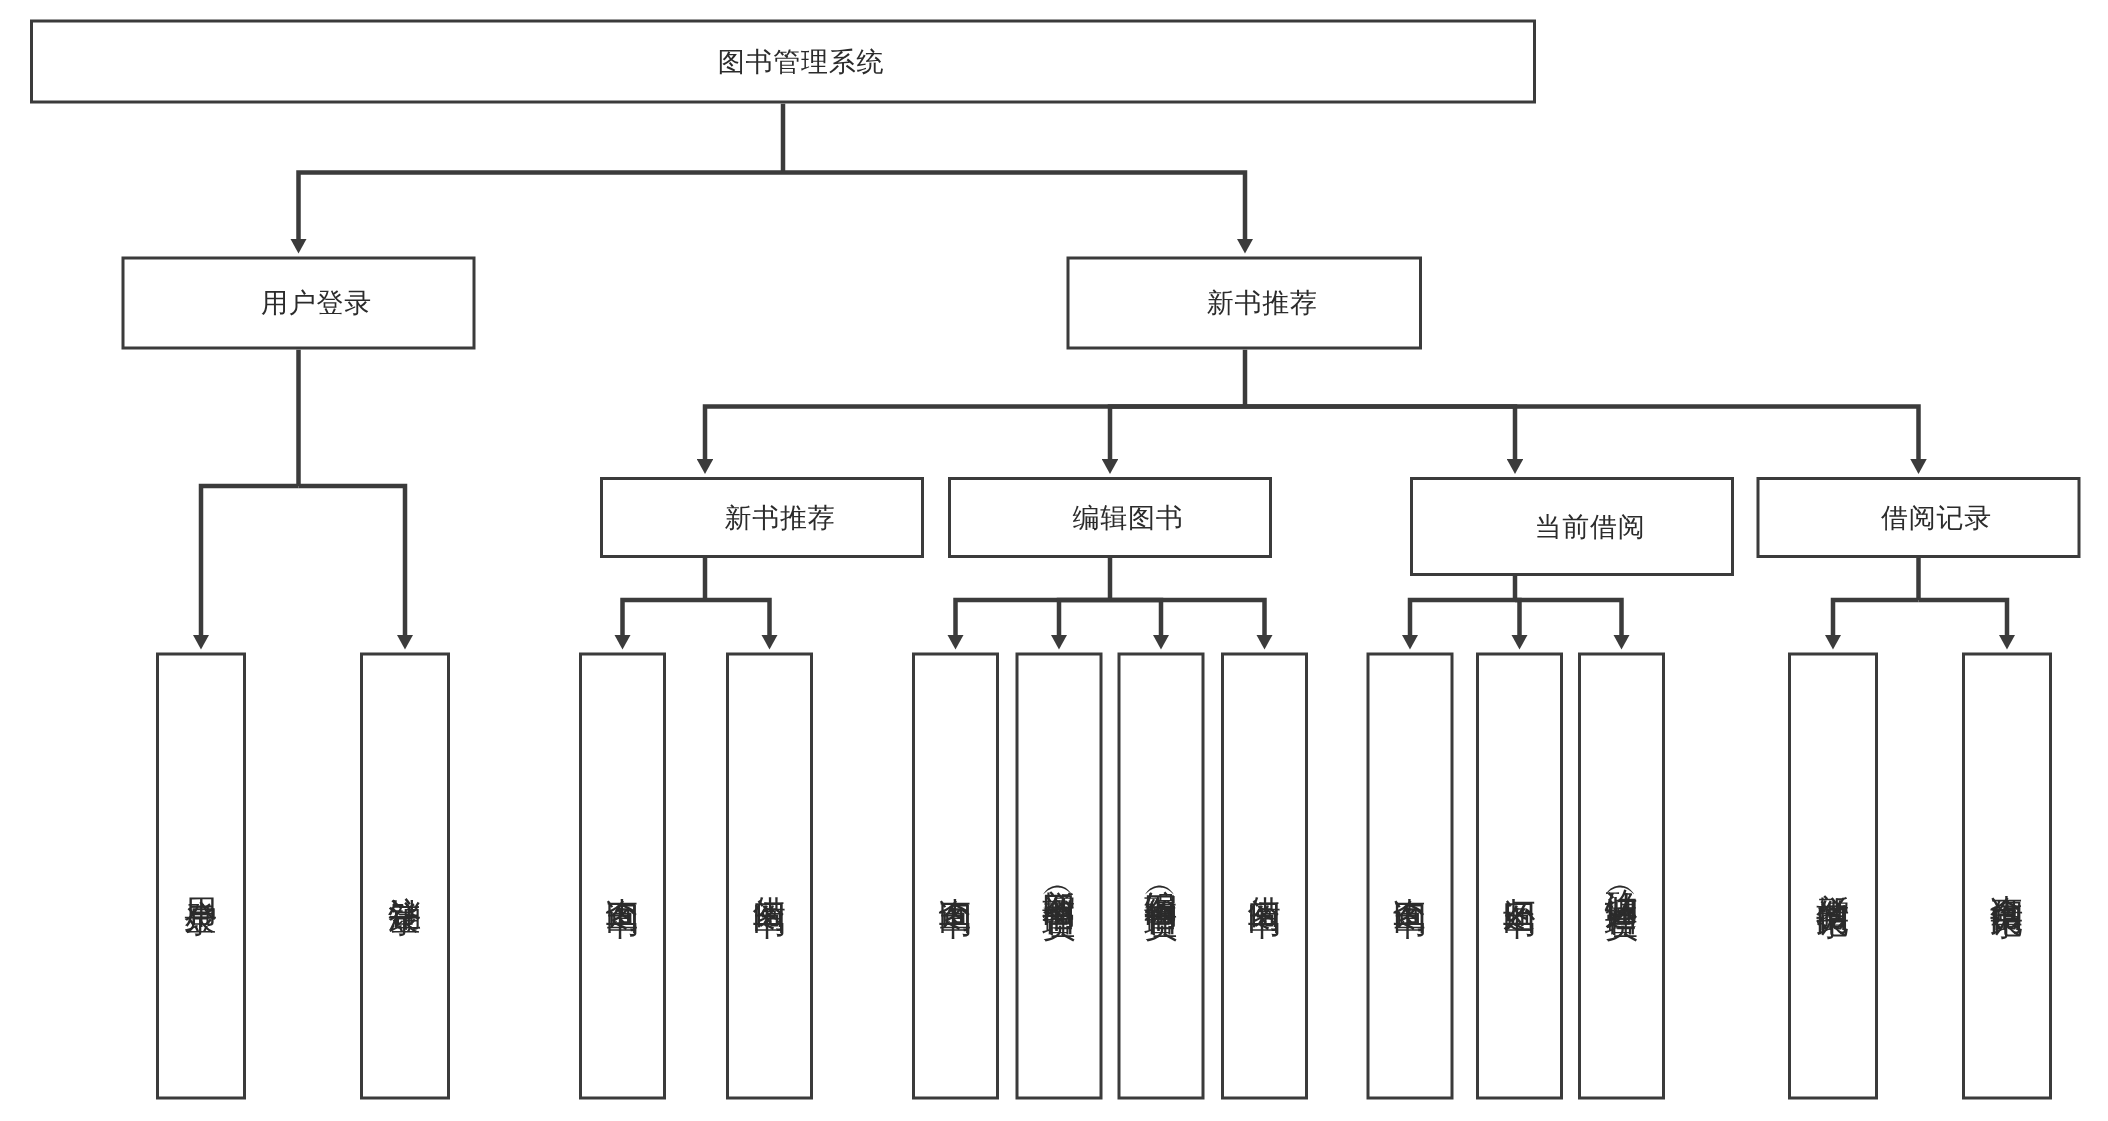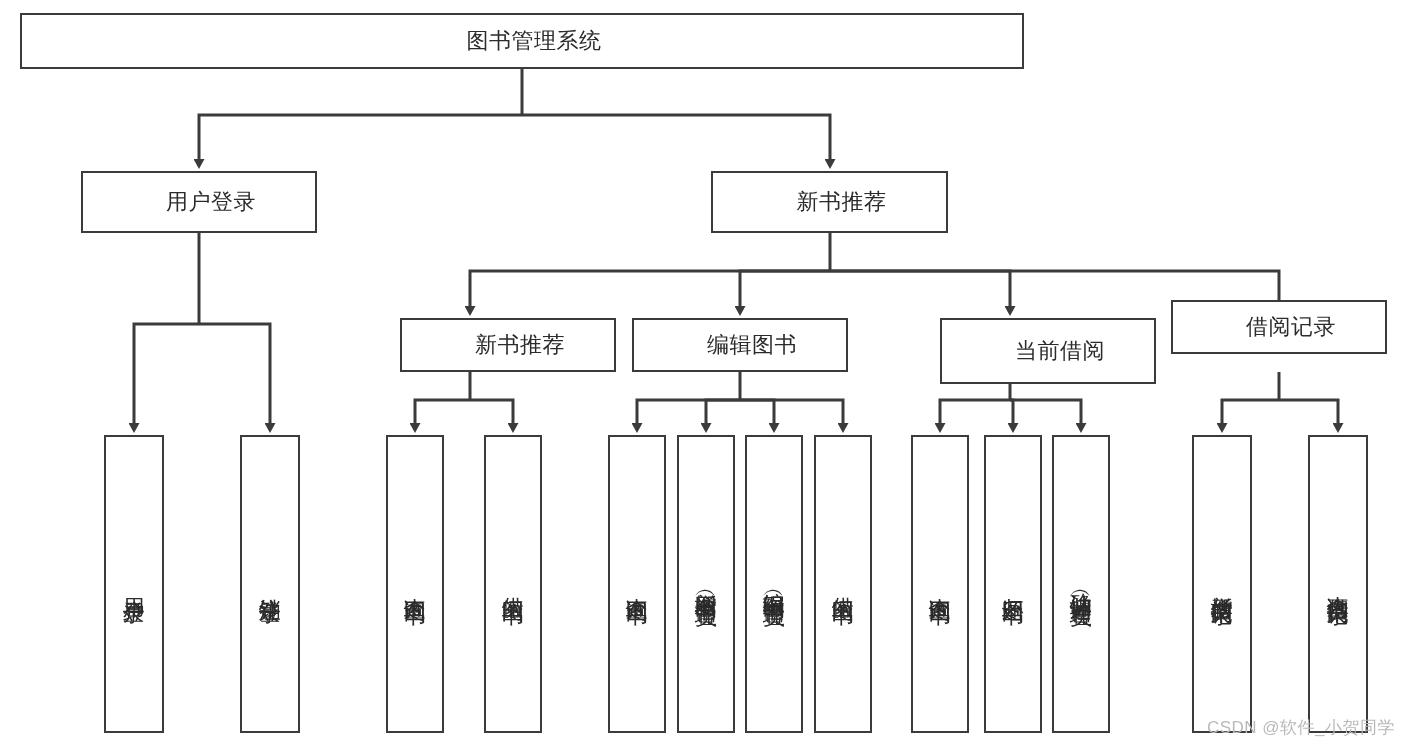--- a/index.html
+++ b/index.html
@@ -31,21 +31,21 @@
     background: #ffffff;
     border: 2px solid #3b3b3b;
     color: #2b2b2b;
     display: flex;
     align-items: center;
     justify-content: center;
     text-align: center;
     z-index: 2;
   }
   .node.horiz {
-    font-size: 22px;
+    font-size: 18px;
     line-height: 1.25;
     letter-spacing: 0.5px;
     padding-left: 24px;
   }
   .node.vert {
     writing-mode: vertical-rl;
     text-orientation: upright;
     font-size: 22px;
     line-height: 1.35;
     letter-spacing: 2px;
@@ -123,21 +123,21 @@
       </div>
       <div class="node horiz" style="left: 362px; top: 318px; width: 216px; height: 54px; margin-left: 38px;">
         <span class="label">新书推荐</span>
       </div>
       <div class="node horiz" style="left: 632px; top: 318px; width: 216px; height: 54px;">
         <span class="label">编辑图书</span>
       </div>
       <div class="node horiz" style="left: 930px; top: 318px; width: 216px; height: 66px; margin-left: 10px;">
         <span class="label">当前借阅</span>
       </div>
-      <div class="node horiz" style="left: 1171px; top: 300px; width: 216px; height: 54px;">
+      <div class="node horiz" style="left: 1171px; top: 318px; width: 216px; height: 54px;">
         <span class="label">借阅记录</span>
       </div>
       <div class="node vert" style="left: 104px; top: 435px; width: 60px; height: 298px;">
         <span class="label">用户登录</span>
       </div>
       <div class="node vert" style="left: 240px; top: 435px; width: 60px; height: 298px;">
         <span class="label">注销登录</span>
       </div>
       <div class="node vert" style="left: 386px; top: 435px; width: 58px; height: 298px;">
         <span class="label">查询图书</span>
@@ -167,14 +167,13 @@
         <span class="label">确认归还（管理员）</span>
       </div>
       <div class="node vert" style="left: 1192px; top: 435px; width: 60px; height: 298px;">
         <span class="label">新增借阅记录</span>
       </div>
       <div class="node vert" style="left: 1308px; top: 435px; width: 60px; height: 298px;">
         <span class="label">查询借阅记录</span>
       </div>
     </div>
 
-  <div id="watermark">CSDN @软件_小贺同学</div>
 </div>
 
 </body></html>

